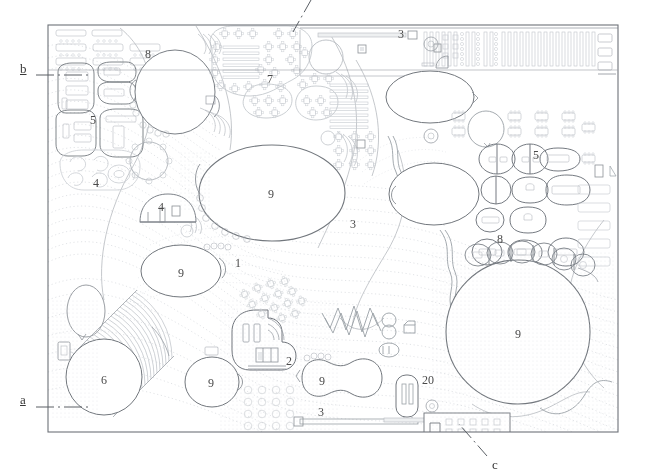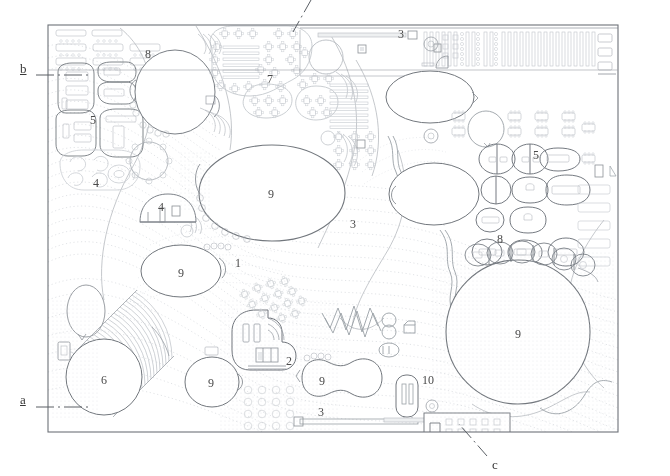--- a/index.html
+++ b/index.html
@@ -755,16 +755,16 @@
 <span class="lbl" style="left:158px;top:201px;">4</span>
 <span class="lbl" style="left:350px;top:218px;">3</span>
 <span class="lbl" style="left:497px;top:233px;">8</span>
 <span class="lbl" style="left:178px;top:267px;">9</span>
 <span class="lbl" style="left:235px;top:257px;">1</span>
 <span class="lbl" style="left:515px;top:328px;">9</span>
 <span class="lbl" style="left:286px;top:355px;">2</span>
 <span class="lbl" style="left:101px;top:374px;">6</span>
 <span class="lbl" style="left:208px;top:377px;">9</span>
 <span class="lbl" style="left:319px;top:375px;">9</span>
-<span class="lbl" style="left:422px;top:374px;">10</span>
+<span class="lbl" style="left:422px;top:374px;">20</span>
 <span class="lbl" style="left:318px;top:406px;">3</span>
 
 </div>
 
 </body></html>

